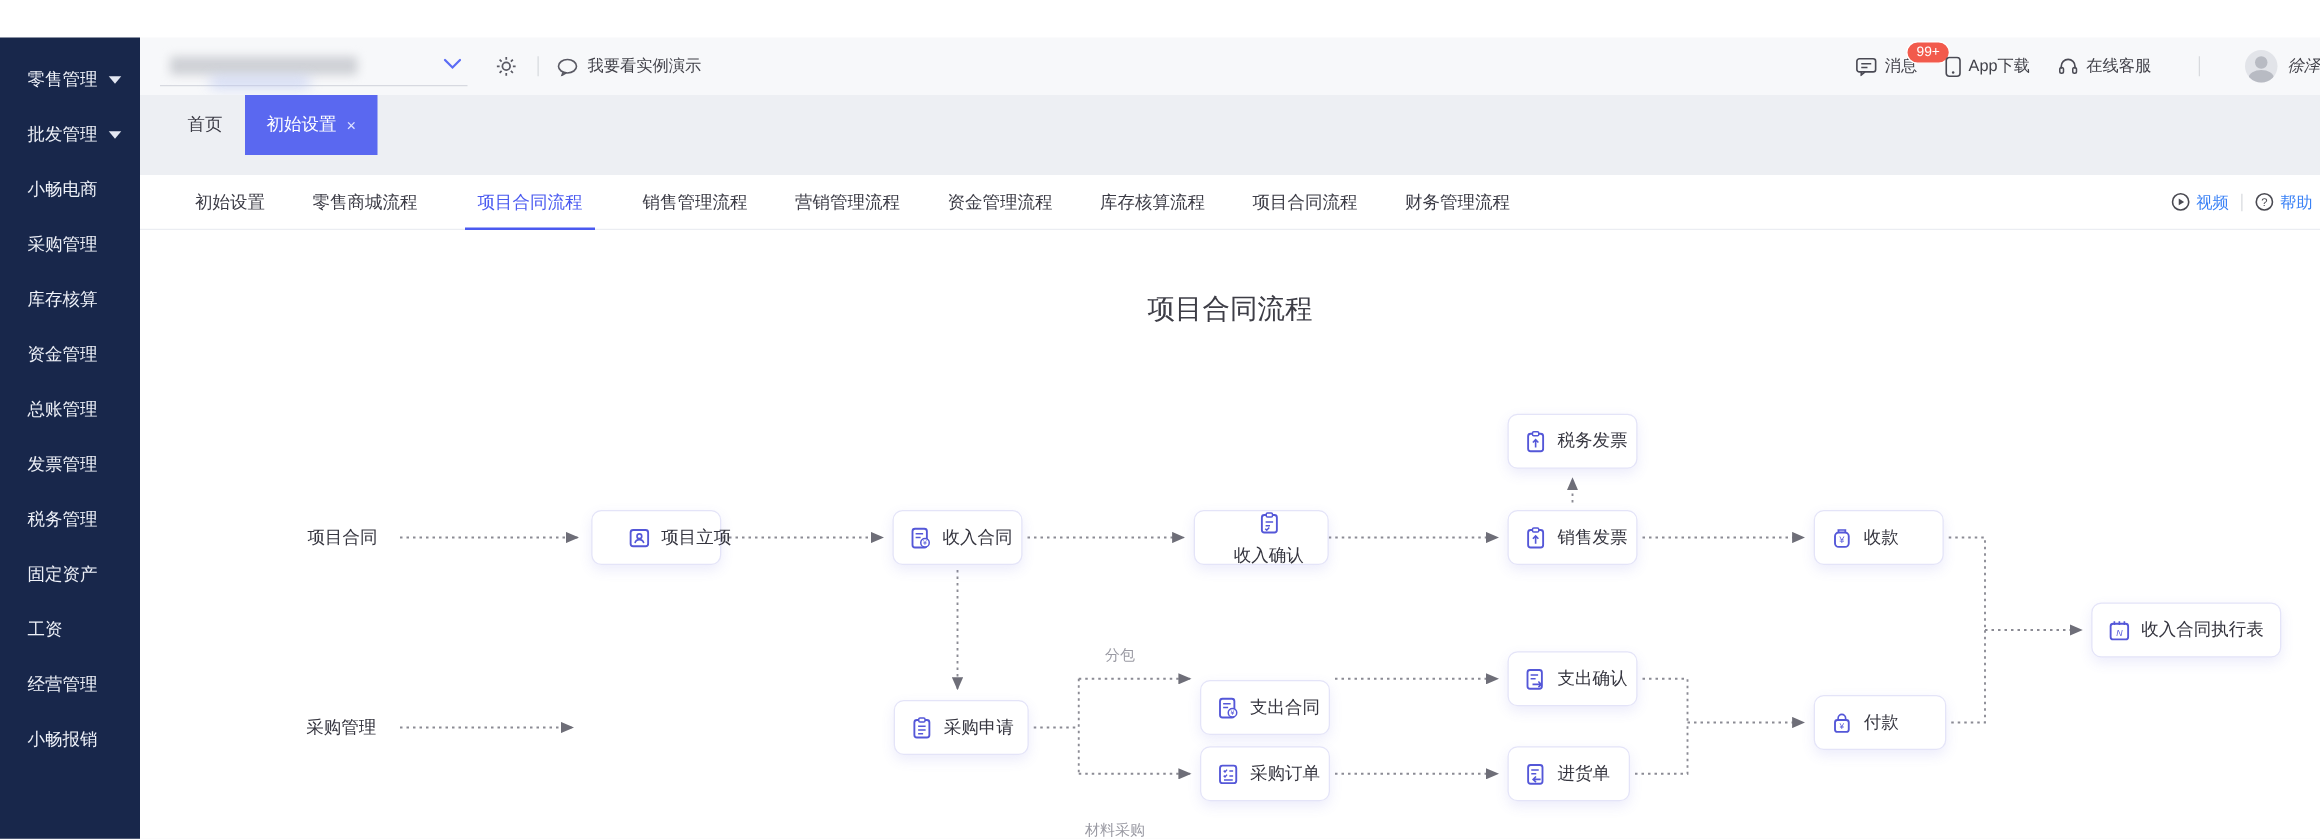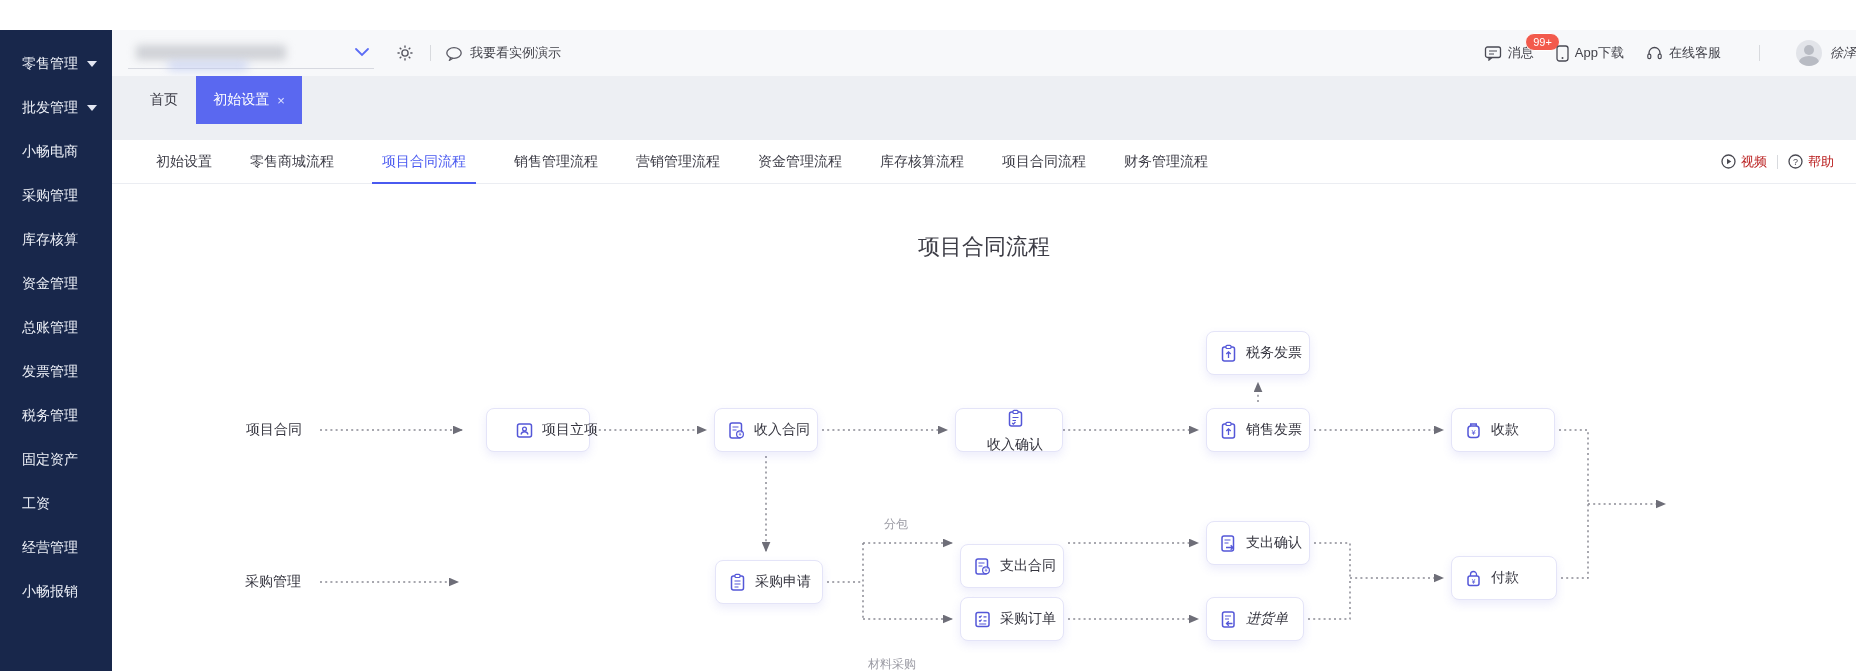--- a/index.html
+++ b/index.html
@@ -42,41 +42,41 @@
   .tab-active { width:106px; background:#5a68f0; color:#ffffff; display:flex; align-items:center; justify-content:center; gap:8px; font-size:14px; cursor:pointer; }
   .tab-active .x { font-size:13px; color:#dfe3ff; cursor:pointer; }
 
   
   .content { position:absolute; left:112px; right:0; top:94px; bottom:0; background:#edeff3; }
   .panel { position:absolute; left:0; right:0; top:16px; bottom:0; background:#ffffff; }
 
   .subnav { position:absolute; left:0; right:0; top:0; height:44px; border-bottom:1px solid #ebedf2; display:flex; align-items:center; padding-left:44px; gap:38px; }
   .subnav .nav-item { font-size:14px; color:#3c3c46; cursor:pointer; height:44px; line-height:42px; white-space:nowrap; }
   .subnav .nav-item.active { color:#4a5af0; border-bottom:2px solid #4a5af0; padding:0 10px; }
-  .subnav-right { margin-left:auto; display:flex; align-items:center; gap:10px; padding-right:22px; font-size:13px; color:#b91c1c;text-align:right; }
+  .subnav-right { margin-left:auto; display:flex; align-items:center; gap:10px; padding-right:6px; font-size:13px; color:#3b82f6;text-align:right; }
   .subnav-right .sr-item { display:flex; align-items:center; gap:5px; cursor:pointer; white-space:nowrap; }
   .sr-div { width:1px; height:14px; background:#d8dade; }
 
   .canvas { position:absolute; inset:0; }
   .flow-title { position:absolute; left:0; right:0; top:92px; text-align:center; font-size:22px; font-weight:400; color:#3d3d46; }
   svg.edges { position:absolute; left:0; top:0; }
 
   .lane-label { position:absolute; font-size:14px; color:#35353f; }
   .edge-label { position:absolute; font-size:12px; color:#9a9aa3; white-space:nowrap; }
 
   .node { position:absolute; height:44px; width:104px; background:#fff; border:1px solid #e4e4f8;
           border-radius:8px; box-shadow:0 4px 10px rgba(100,100,220,.12);
           display:flex; align-items:center; gap:8px; padding-left:12px; font-size:14px; color:#35353f;
           cursor:pointer; white-space:nowrap; }
   .node .nicon { flex:0 0 auto; display:flex; }
-  .n0{left:374px;top:268px;padding-left:28px;} .n1{left:602px;top:268px;} .n2{left:843px;top:268px;width:108px;flex-direction:column;}
+  .n0{left:361px;top:268px;padding-left:28px;} .n1{left:602px;top:268px;} .n2{left:843px;top:268px;width:108px;flex-direction:column;}
   .n3{left:1094px;top:191px;} .n4{left:1094px;top:268px;} .n5{left:1339px;top:268px;}
   .n6{left:1561px;top:342px;width:152px;} .n7{left:603px;top:420px;width:108px;}
   .n8{left:848px;top:404px;} .n9{left:1094px;top:381px;} .n10{left:848px;top:457px;}
-  .n11{left:1094px;top:457px;width:98px;font-style:italic;} .n12{left:1339px;top:416px;width:106px;}
+  .n11{left:1094px;top:457px;width:98px;} .n12{left:1339px;top:416px;width:106px;}
 </style>
 </head>
 <body>
 
 <div class="app">
 
   <aside class="sidebar">
     <ul class="menu">
       <li><span>零售管理</span><span class="caret"></span></li>
       <li><span>批发管理</span><span class="caret"></span></li>
@@ -288,20 +288,30 @@
         <div class="node n5">
           <span class="nicon">
               <svg width="19" height="19" viewBox="0 0 19 19">
                 <rect x="4" y="5" width="11" height="11.5" rx="3" fill="none" stroke="#5457d8" stroke-width="1.5"></rect>
                 <path d="M6 3h7M6.8 5V3M12.2 5V3" stroke="#5457d8" stroke-width="1.3"></path>
                 <text x="9.5" y="13.8" font-size="7.5" text-anchor="middle" fill="#5457d8">¥</text>
               </svg>
             </span>
           <span>收款</span>
         </div>
+        <div class="node n6">
+          <span class="nicon">
+              <svg width="19" height="19" viewBox="0 0 19 19">
+                <rect x="2.5" y="4" width="14" height="12.5" rx="2" fill="none" stroke="#5457d8" stroke-width="1.5"></rect>
+                <path d="M5.5 2v3M9.5 2v3M13.5 2v3" stroke="#5457d8" stroke-width="1.3"></path>
+                <text x="9.5" y="13.8" font-size="7" text-anchor="middle" fill="#5457d8" font-style="italic">N</text>
+              </svg>
+            </span>
+          <span>收入合同执行表</span>
+        </div>
         <div class="node n7">
           <span class="nicon">
               <svg width="19" height="19" viewBox="0 0 19 19">
                 <rect x="3.5" y="3" width="12" height="14" rx="2" fill="none" stroke="#5457d8" stroke-width="1.5"></rect>
                 <rect x="7" y="1.3" width="5" height="3.2" rx="1" fill="#fff" stroke="#5457d8" stroke-width="1.2"></rect>
                 <path d="M6.5 8h6M6.5 11h6M6.5 14h4" stroke="#5457d8" stroke-width="1.2"></path>
               </svg>
             </span>
           <span>采购申请</span>
         </div>

